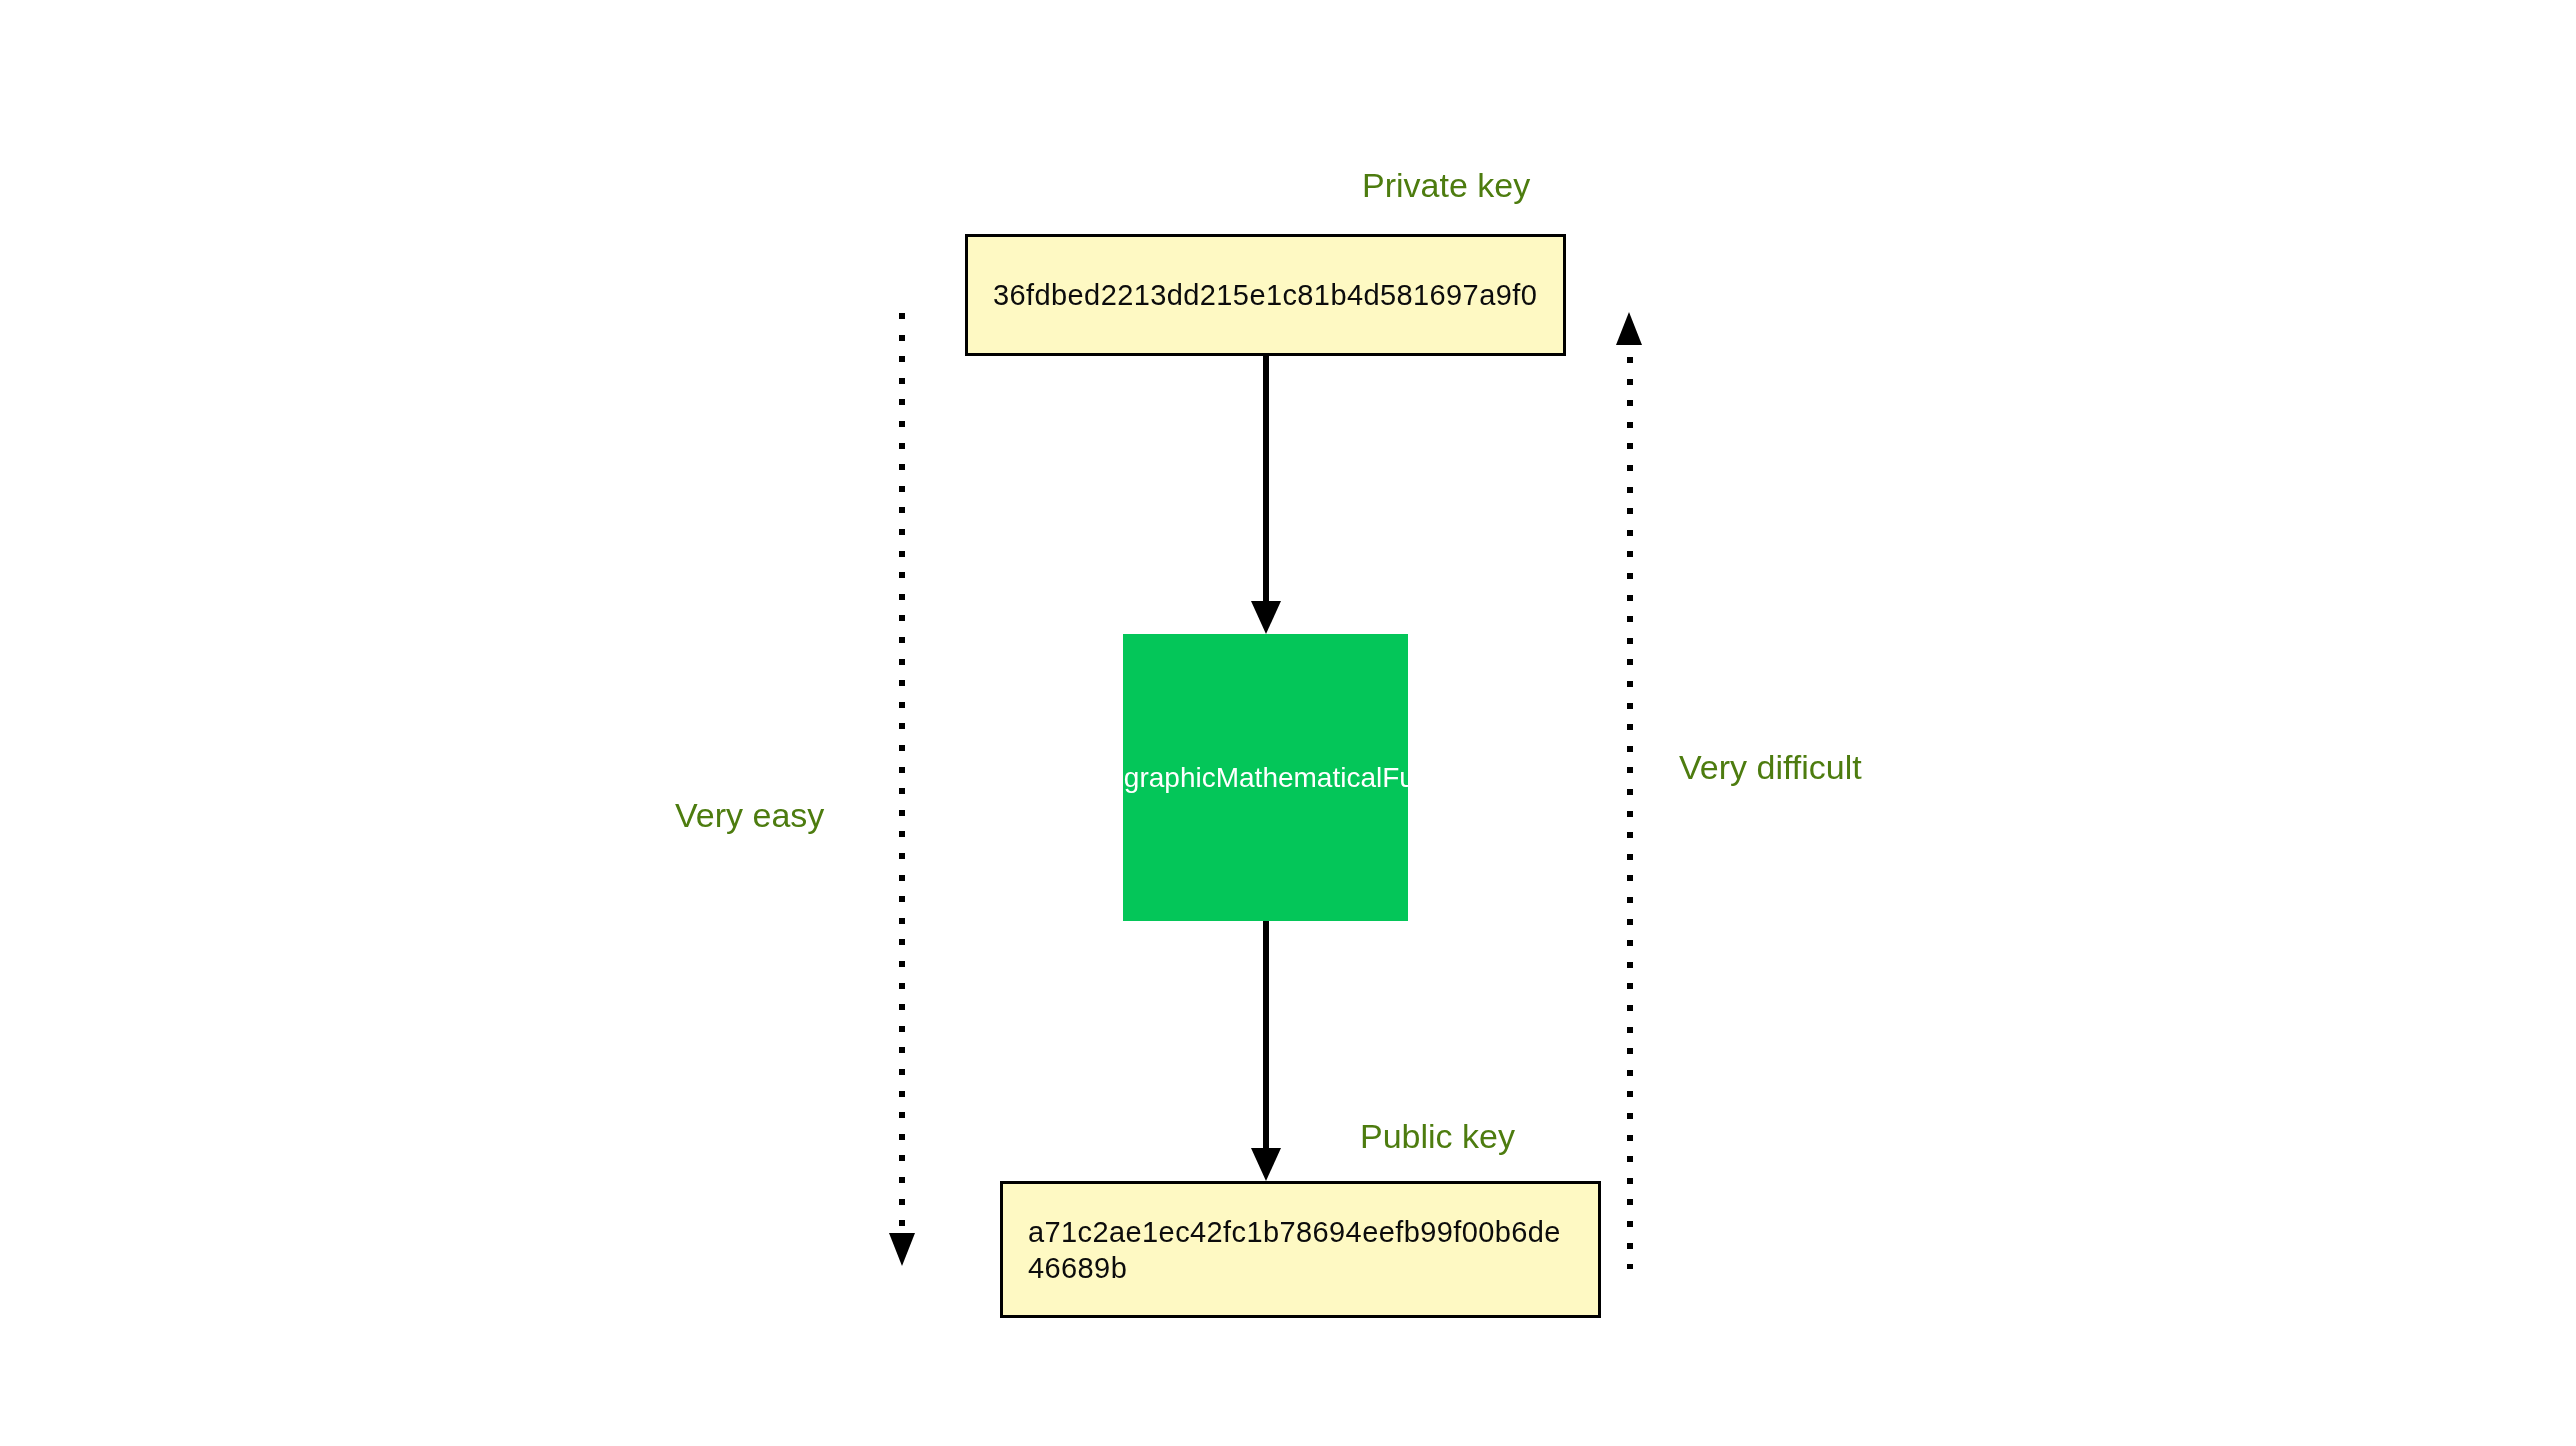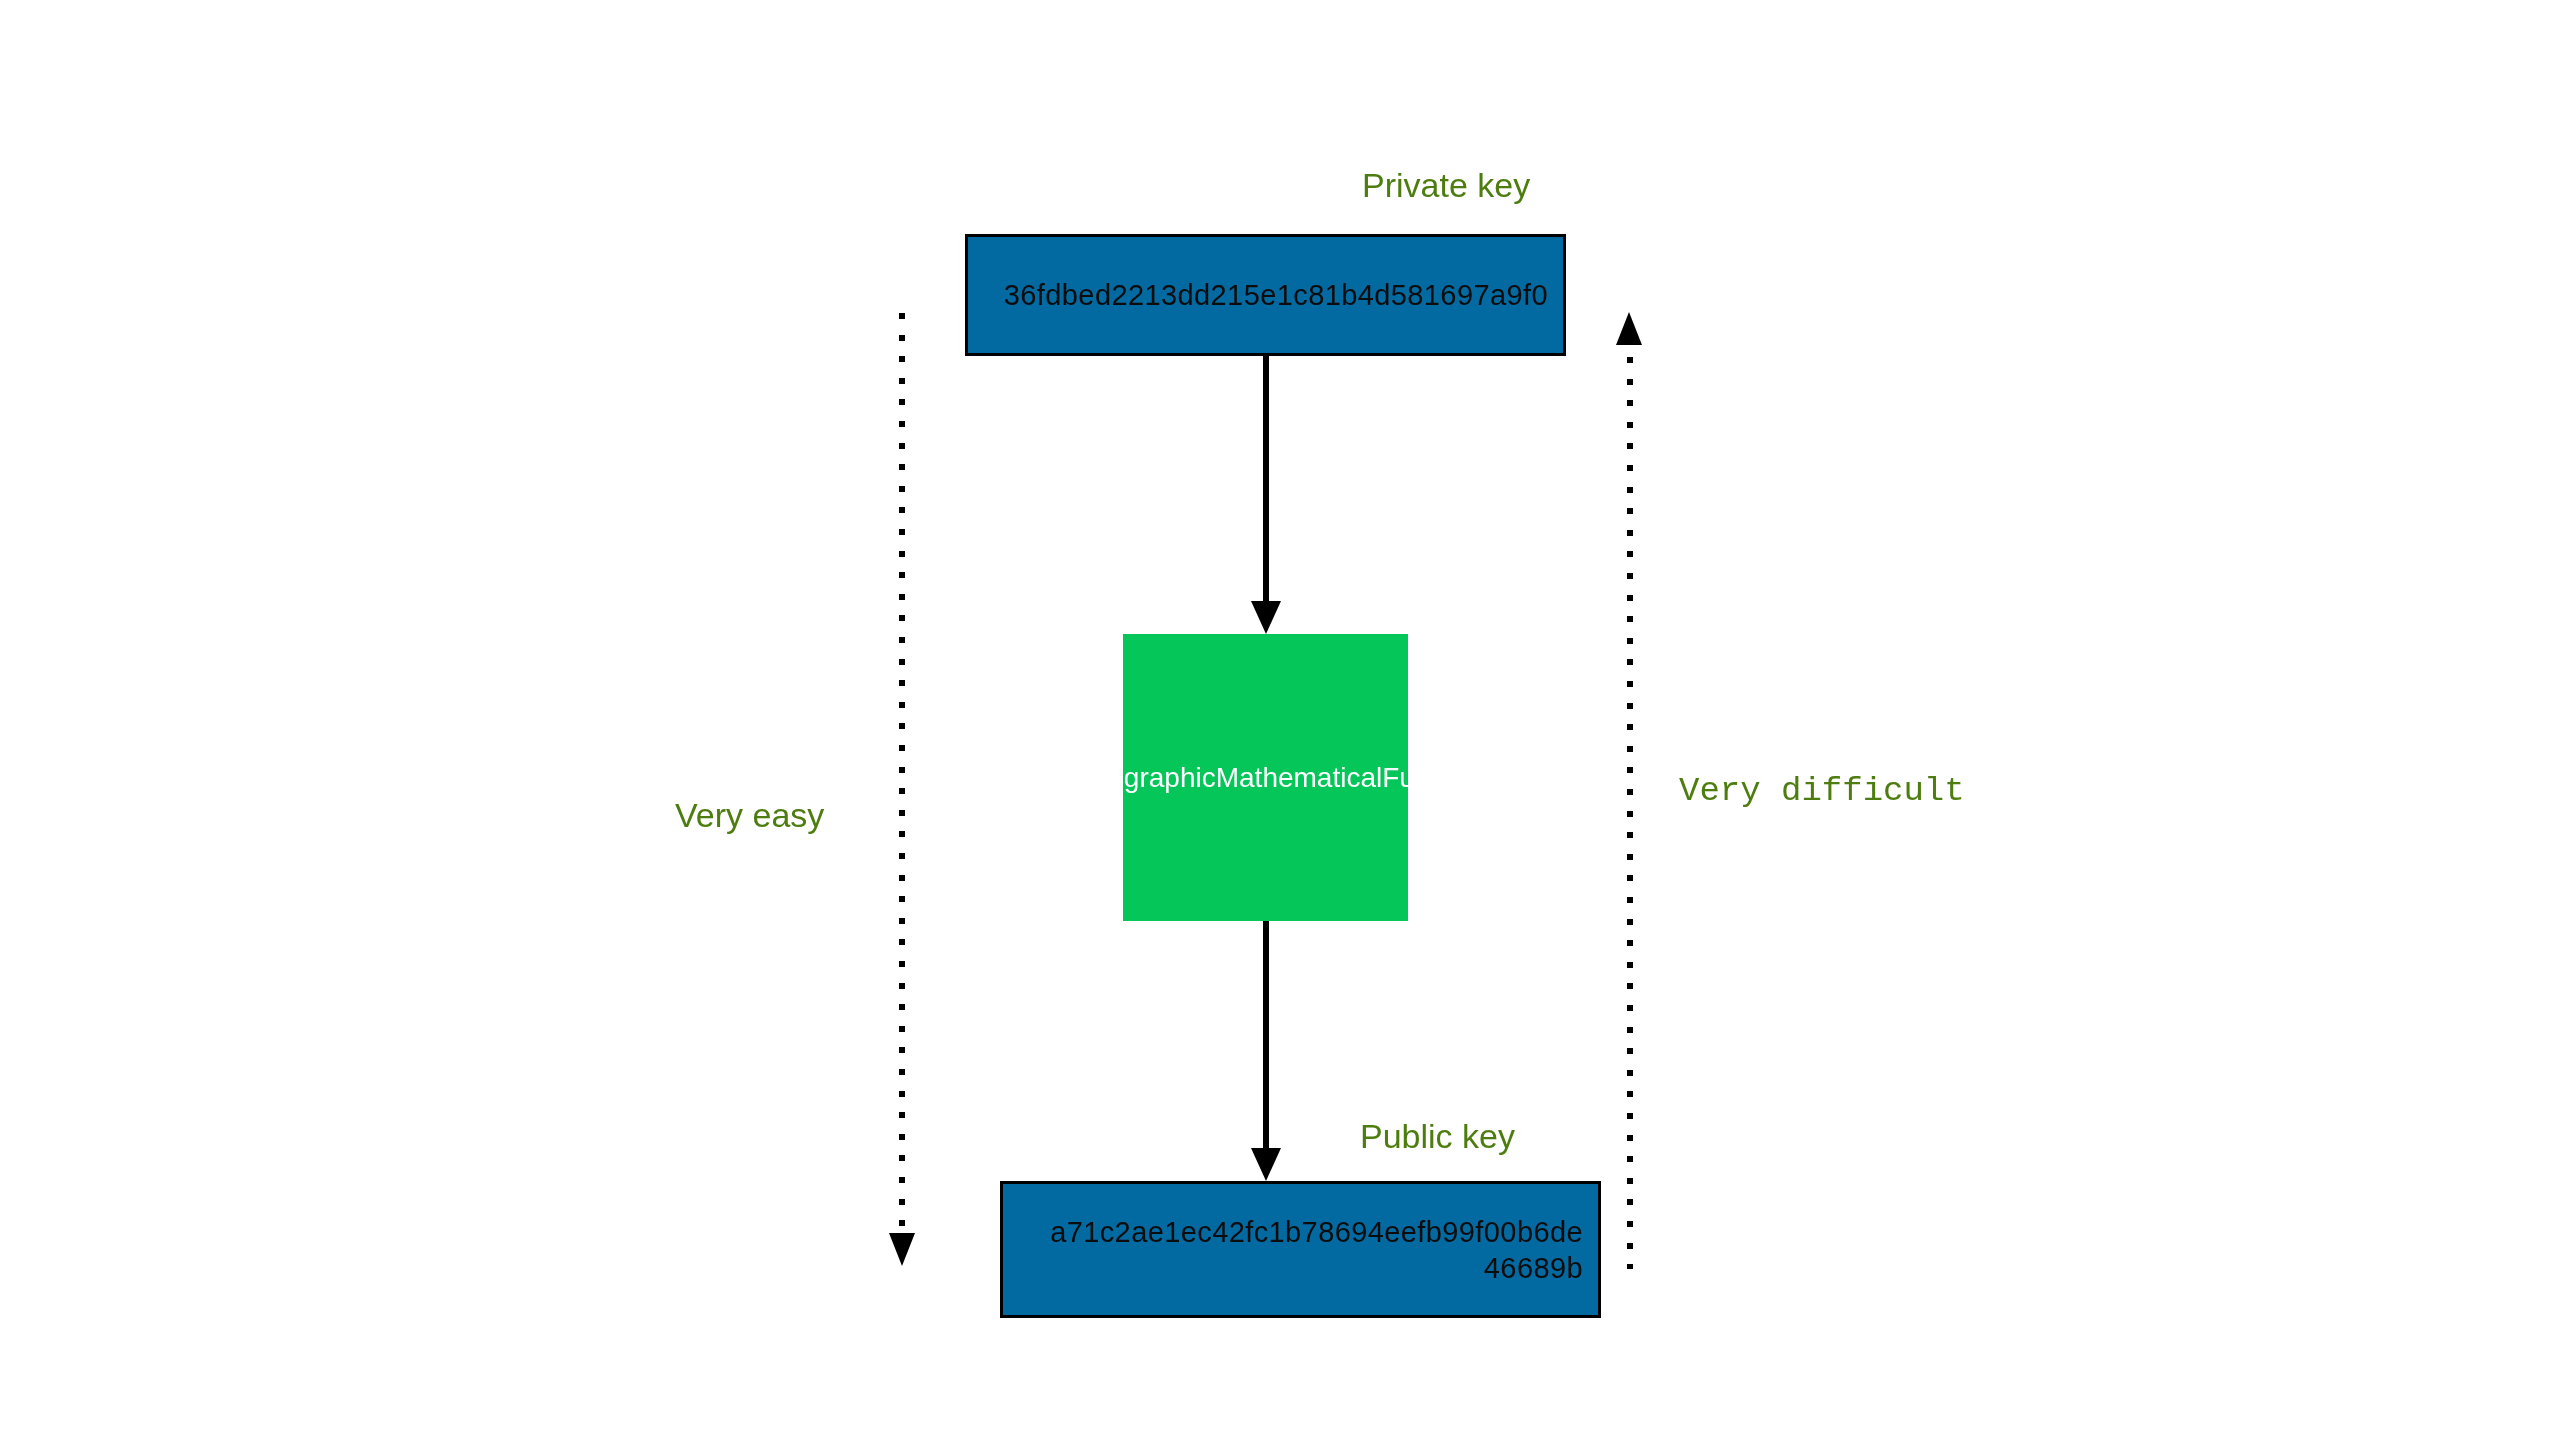--- a/index.html
+++ b/index.html
@@ -21,27 +21,26 @@
   .side-label {
     font-size: 34px;
     line-height: 39px;
     white-space: nowrap;
     color: #4d7c0f;
   }
 
   .key-box {
     box-sizing: border-box;
     border: 3px solid #000000;
-    background: #0369a1;
+    background: #fef9c3;
     display: flex;
     flex-direction: column;
     justify-content: center;
     padding-left: 25px;
     padding-right: 15px;
-    align-items: flex-end;
   }
   .hex-line {
     font-size: 29px;
     line-height: 36px;
     white-space: nowrap;
     letter-spacing: 0.4px;
     color: #0c0c0c;
   }
 
   .green-box {
@@ -118,16 +117,16 @@
   </div>
 
   <div class="abs dotted-stem" style="left:899px; top:313px; height:914px;"></div>
   <div class="abs tri tri-down-dotted" style="left:889px; top:1233px;"></div>
 
   <div class="abs side-label" style="left:675px; top:788px;margin-top:8px;">Very easy</div>
 
   <div class="abs tri tri-up-dotted" style="left:1616px; top:312px;"></div>
   <div class="abs dotted-stem" style="left:1627px; top:357px; height:912px;"></div>
 
-  <div class="abs side-label" style="left:1679px; top:772px;font-family:Liberation Mono, monospace;">Very difficult</div>
+  <div class="abs side-label" style="left:1679px; top:748px;">Very difficult</div>
 
 </div>
 
 
 </body></html>

